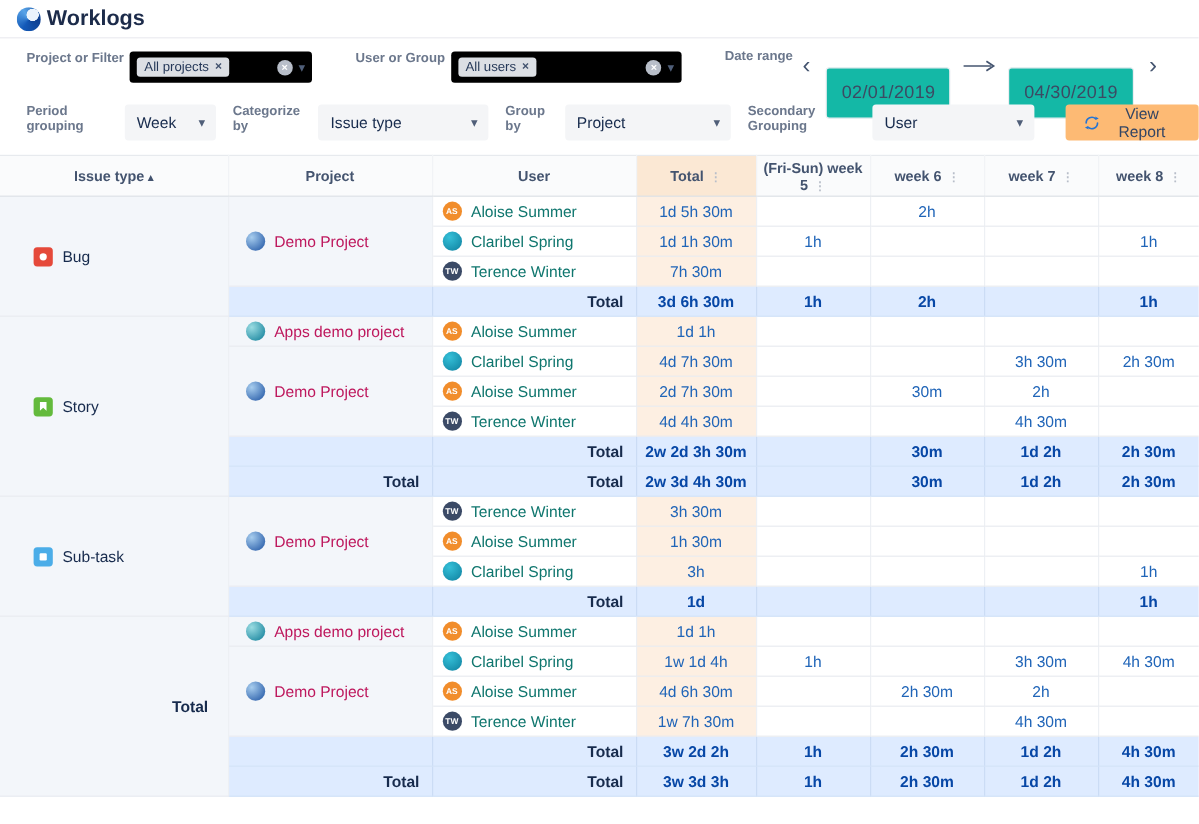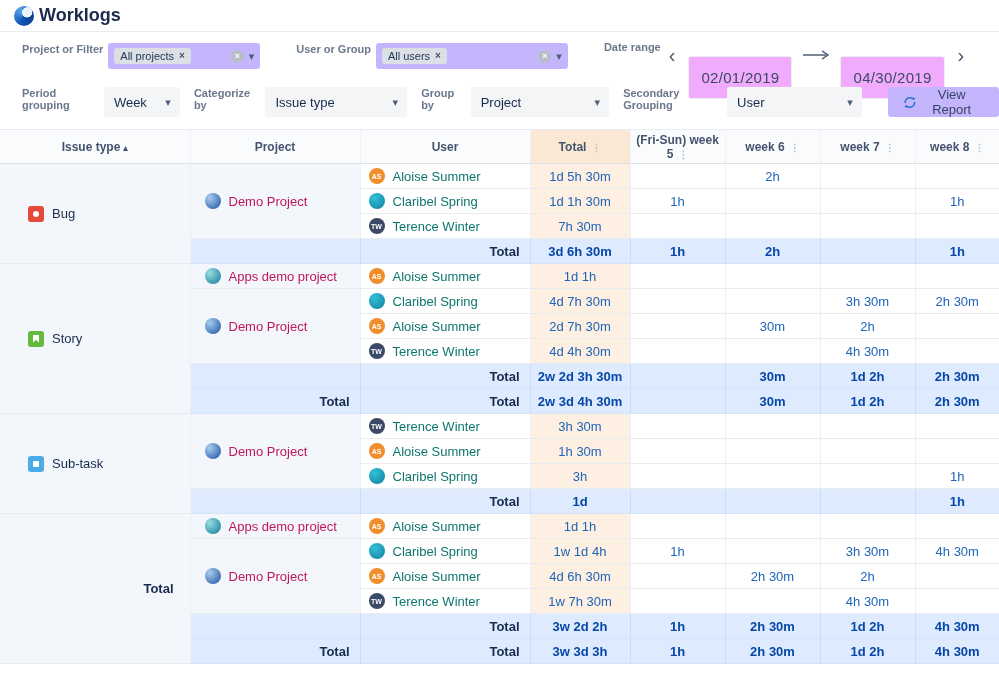--- a/index.html
+++ b/index.html
@@ -16,45 +16,45 @@
   .title { font-size: 18px; font-weight: bold; color: #1C2B4A; margin-left: 5px; }
 
   
   .filters { padding: 9px 0 12px 22px; }
   .frow { display: flex; align-items: flex-end; }
   .frow1 { gap: 36px; }
   .frow2 { gap: 14px; margin-top: 18px; }
   .fblock { display: flex; gap: 5px; }
   .flabel { font-size: 11px; font-weight: bold; color: #6B778C; }
 
-  .select { display: flex; align-items: center; background: #c4b5fd; border-radius: 3px;
+  .select { display: flex; align-items: center; background: #000000; border-radius: 3px;
     height: 26px; padding: 0 6px; cursor: pointer; }
   .sel-project { width: 152px; } .sel-user { width: 192px; }
   .chip { display: inline-flex; align-items: center; gap: 5px; background: #DCDFE4;
     border-radius: 3px; padding: 2px 6px; font-size: 11px; color: #253858; }
   .chip-x { font-size: 10px; font-weight: bold; color: #42526E; cursor: pointer; line-height: 1; }
   .sel-right { margin-left: auto; display: flex; align-items: center; gap: 5px; }
   .clear { width: 13px; height: 13px; border-radius: 50%; background: #B8BEC9; color: #fff;
     font-size: 9px; line-height: 13px; text-align: center; font-weight: bold; cursor: pointer; }
   .chev { color: #505F79; font-size: 11px; }
 
   .daterow { display: flex; align-items: center; gap: 10px; height: 28px; }
   .dchev { font-size: 20px; color: #44546F; cursor: pointer; padding: 0 3px; line-height: 1; }
-  .datebox { font-size: 15px; color: #3C4A63; background: #f0abfc; border: 1px solid #ECEEF2;
+  .datebox { font-size: 15px; color: #3C4A63; background: #14b8a6; border: 1px solid #ECEEF2;
     border-radius: 3px; padding: 12px 12px; letter-spacing: .3px; cursor: text; margin-top: 44px; }
   .darrow { color: #44546F; }
 
   .dropdown { height: 30px; background: #F4F5F7; border-radius: 3px; display: flex;
     align-items: center; justify-content: space-between; padding: 0 9px 0 10px;
     font-size: 13px; color: #172B4D; cursor: pointer; }
   .dd-period { width: 82px; } .dd-categorize { width: 152px; }
   .dd-group { width: 150px; } .dd-secondary { width: 146px; }
   .chev2 { color: #505F79; font-size: 11px; }
 
-  .view-btn { height: 30px; background: #c4b5fd; border: none; border-radius: 3px;
+  .view-btn { height: 30px; background: #fdba74; border: none; border-radius: 3px;
     display: flex; align-items: center; gap: 3px; padding: 0 15px; font-size: 13px;
     color: #344563; font-family: "Liberation Sans", sans-serif; cursor: pointer;
     margin-left: 12px; align-self: flex-end; }
 
   
   table { width: 999px; border-collapse: collapse; table-layout: fixed; }
   thead th { height: 34px; background: #FAFBFC; font-size: 12px; font-weight: bold;
     color: #44546F; text-align: center; border-top: 1px solid #E7EAEE;
     border-bottom: 1px solid #DDE1E6; border-right: 1px solid #F1F3F6; cursor: pointer; }
   thead th:last-child { border-right: none; }

